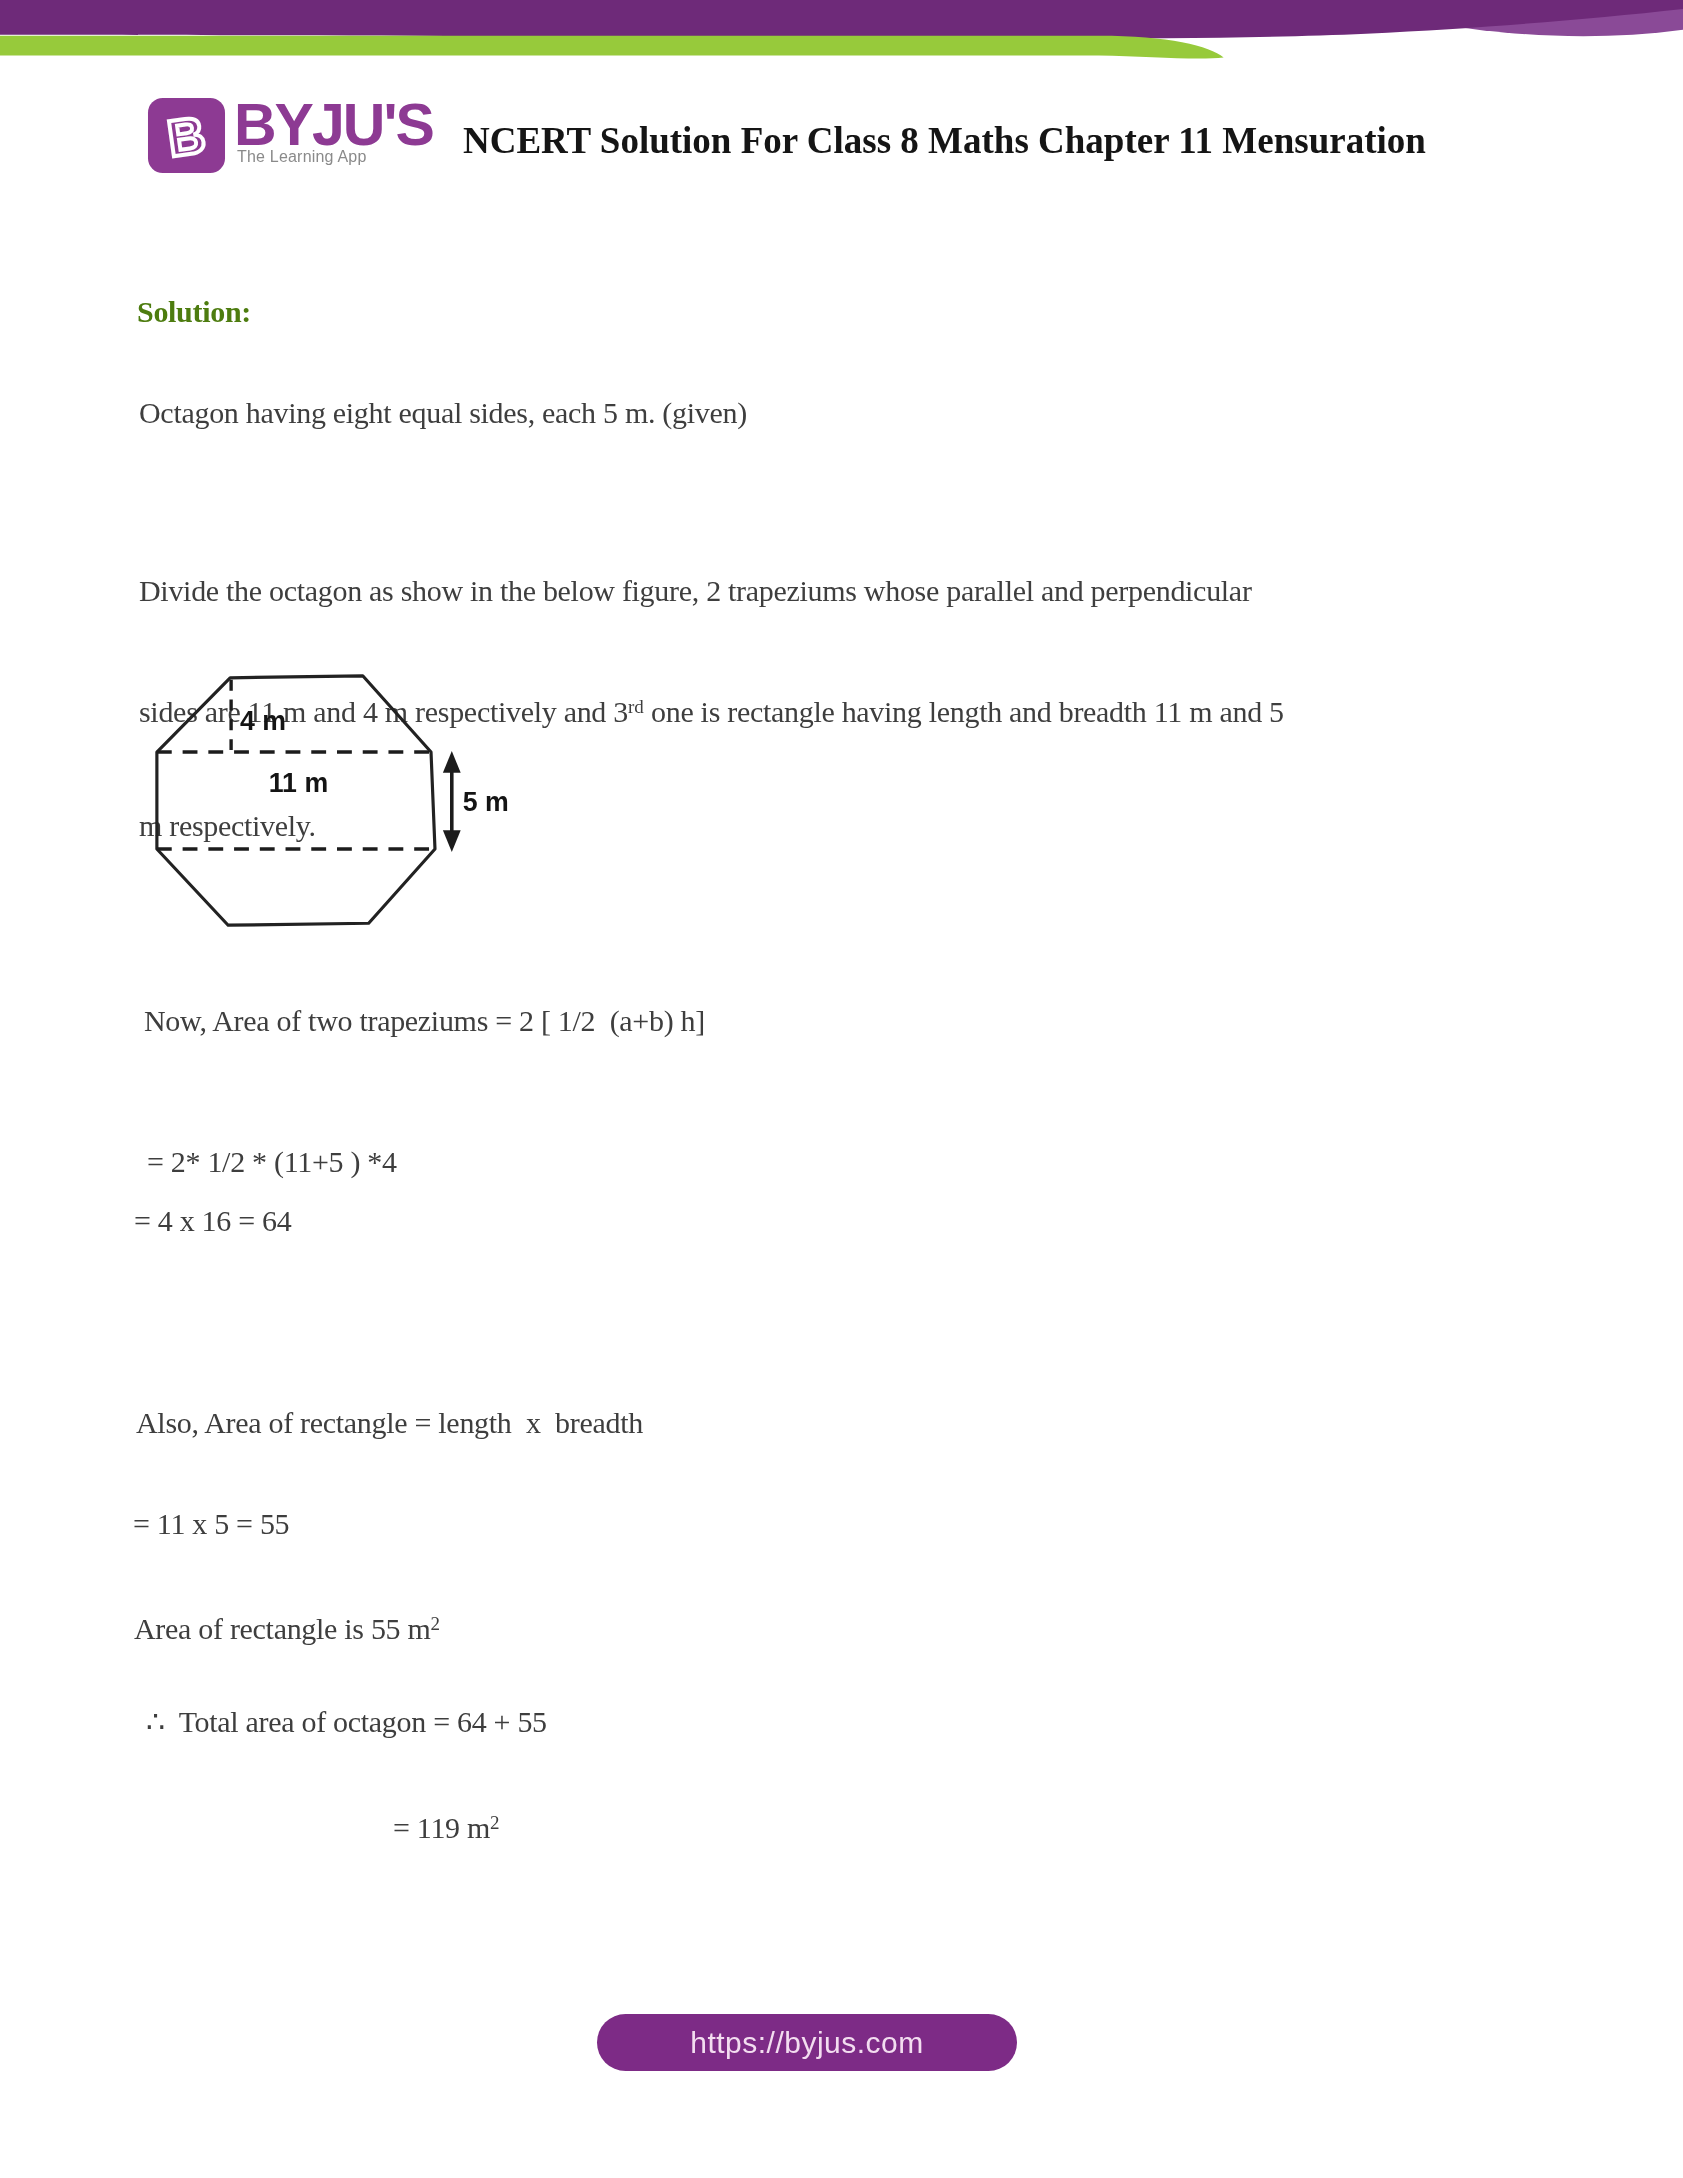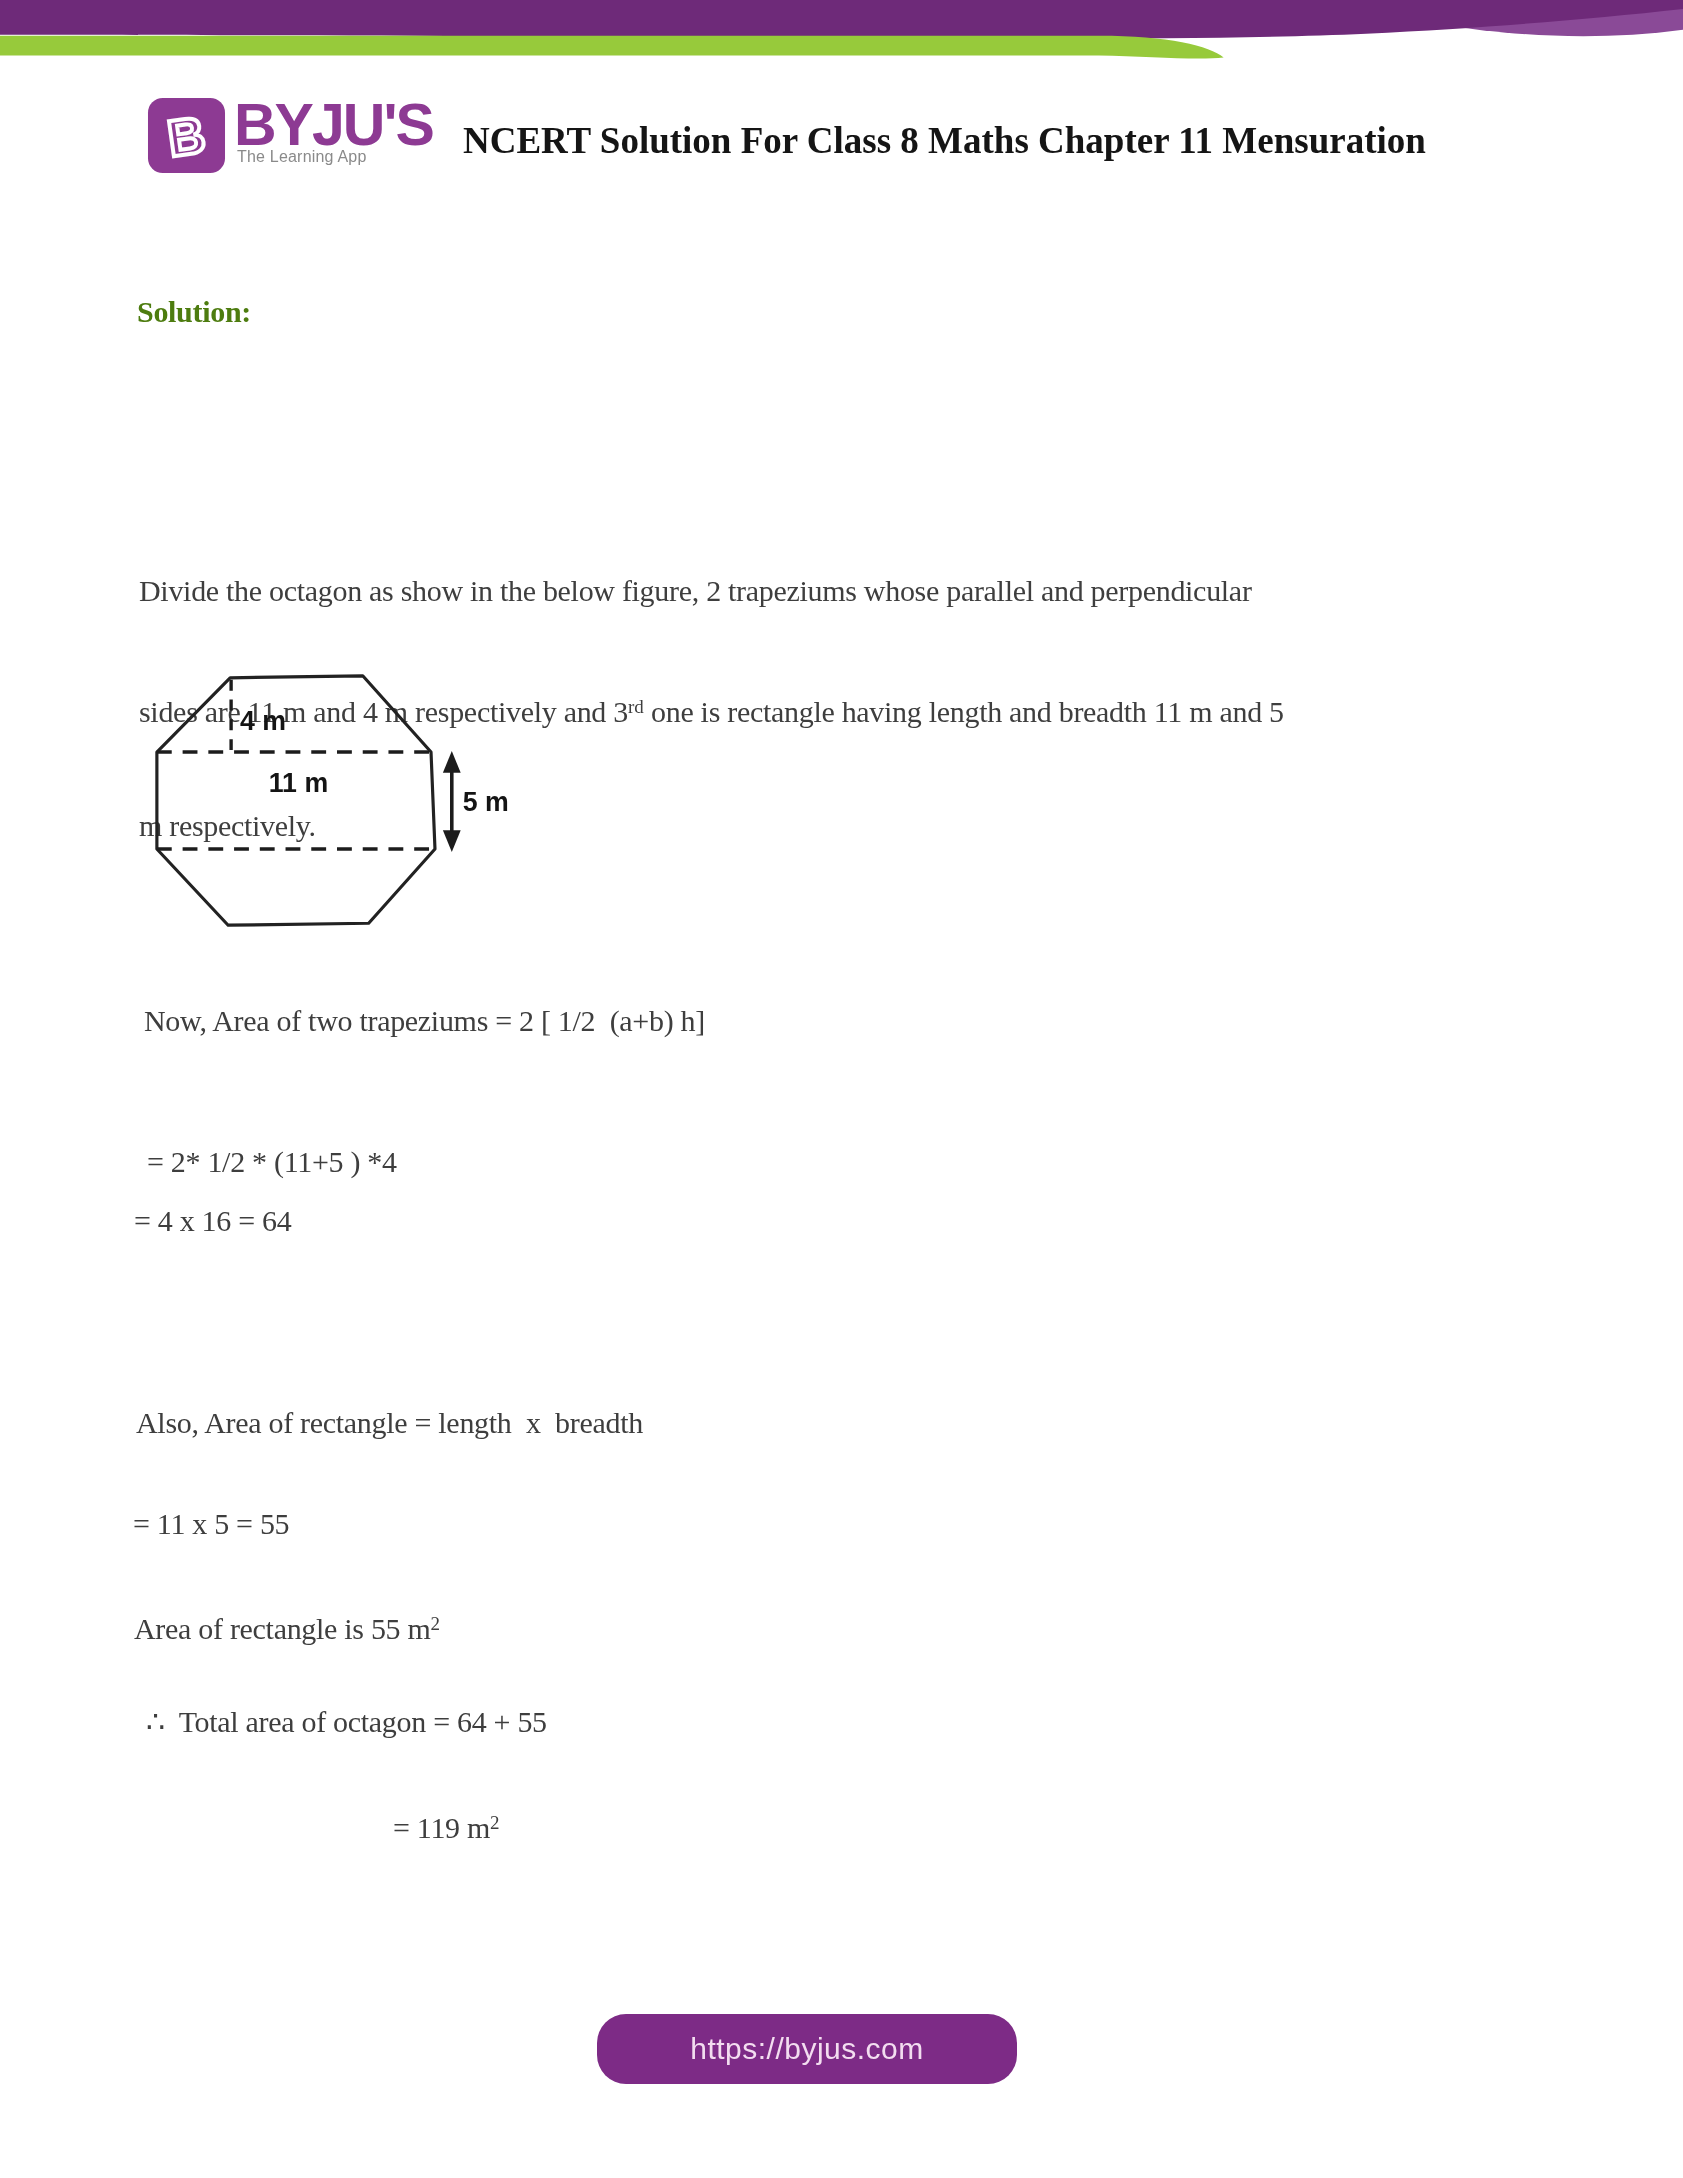--- a/index.html
+++ b/index.html
@@ -35,21 +35,21 @@
   }
   .bold { font-weight:bold; color:#4d7c0f; }
   .para { line-height:38px; }
   .para .pline { white-space:pre; }
   sup.sp { font-size:19px; position:relative; top:2px; vertical-align:super; letter-spacing:0; }
   
   .figure-wrap { position:absolute; left:139px; top:658px; width:396px; height:287px; }
   .fig-label { font-family:"Liberation Sans", sans-serif; font-weight:bold; font-size:27px; fill:#141414; }
   
   .footer-pill {
-    position:absolute; left:597px; top:2014px; width:420px; height:70px;
+    position:absolute; left:597px; top:2014px; width:420px; height:57px;
     background:#7d2b86; border-radius:29px;
     display:flex; align-items:center; justify-content:center;
   }
   .footer-url {
     font-family:"Liberation Sans", sans-serif; font-size:30px;
     color:#f3ddf0; letter-spacing:0.5px; text-decoration:none;
   }
 </style>
 </head>
 <body>
@@ -68,20 +68,21 @@
       <text x="40" y="58" text-anchor="middle" font-family="Liberation Sans, sans-serif" font-weight="bold" font-size="52" fill="none" stroke="#ffffff" stroke-width="4" transform="rotate(-8 40 40)">B</text>
     </svg>
     <div class="logo-byjus">BYJU'S</div>
     <div class="logo-tagline">The Learning App</div>
   </div>
 
   <div class="doc-title">NCERT Solution For Class 8 Maths Chapter 11 Mensuration</div>
 
   <div class="tline bold" style="left:137px; top:294px;">Solution:</div>
 
+  <div class="tline" style="left:139px; top:395px;">Octagon having eight equal sides, each 5 m. (given)</div>
 
   <div class="tline para" style="left:139px; top:496px;">
     <div class="pline">Divide the octagon as show in the below figure, 2 trapeziums whose parallel and perpendicular</div>
     <div class="pline"><span>sides are 11 m and 4 m respectively and 3</span><sup class="sp">rd</sup><span> one is rectangle having length and breadth 11 m and 5</span></div>
     <div class="pline">m respectively.</div>
   </div>
 
   <div class="figure-wrap">
     <svg width="396" height="287" viewBox="0 0 400 290">
 

